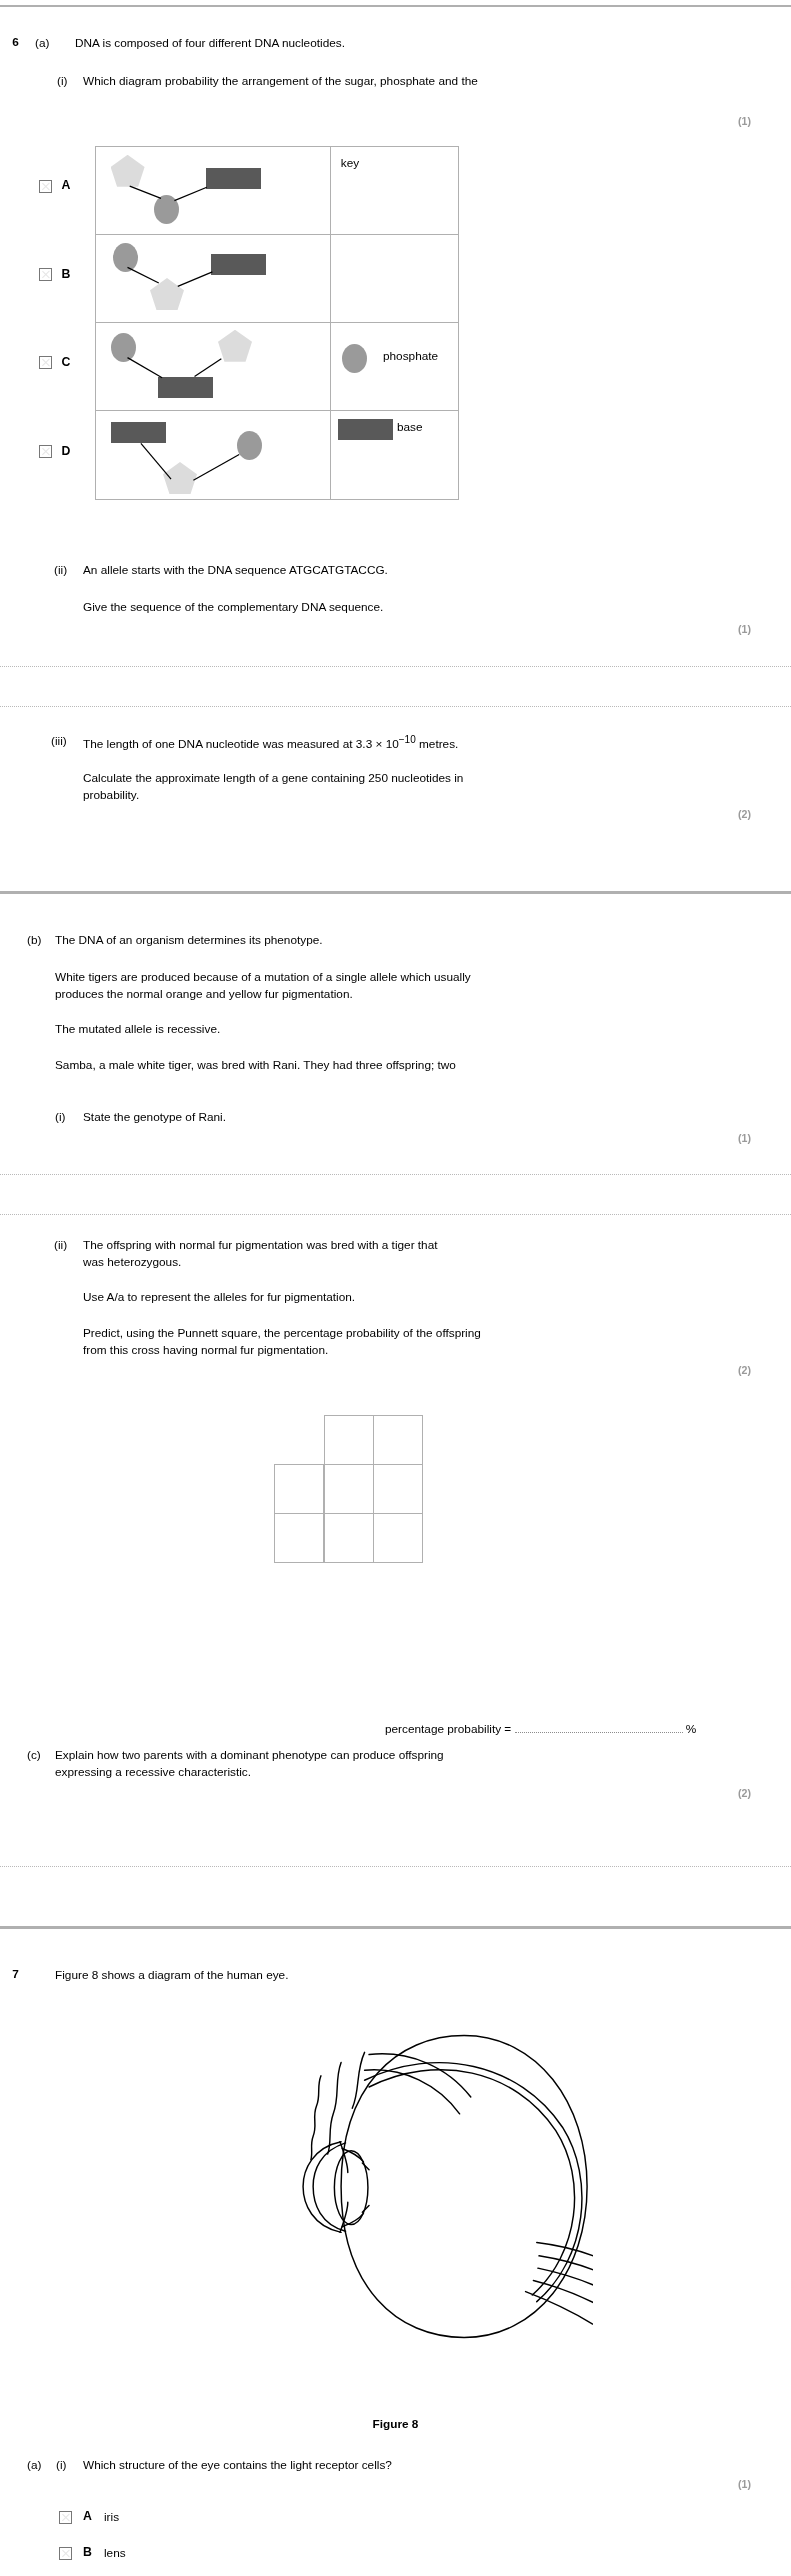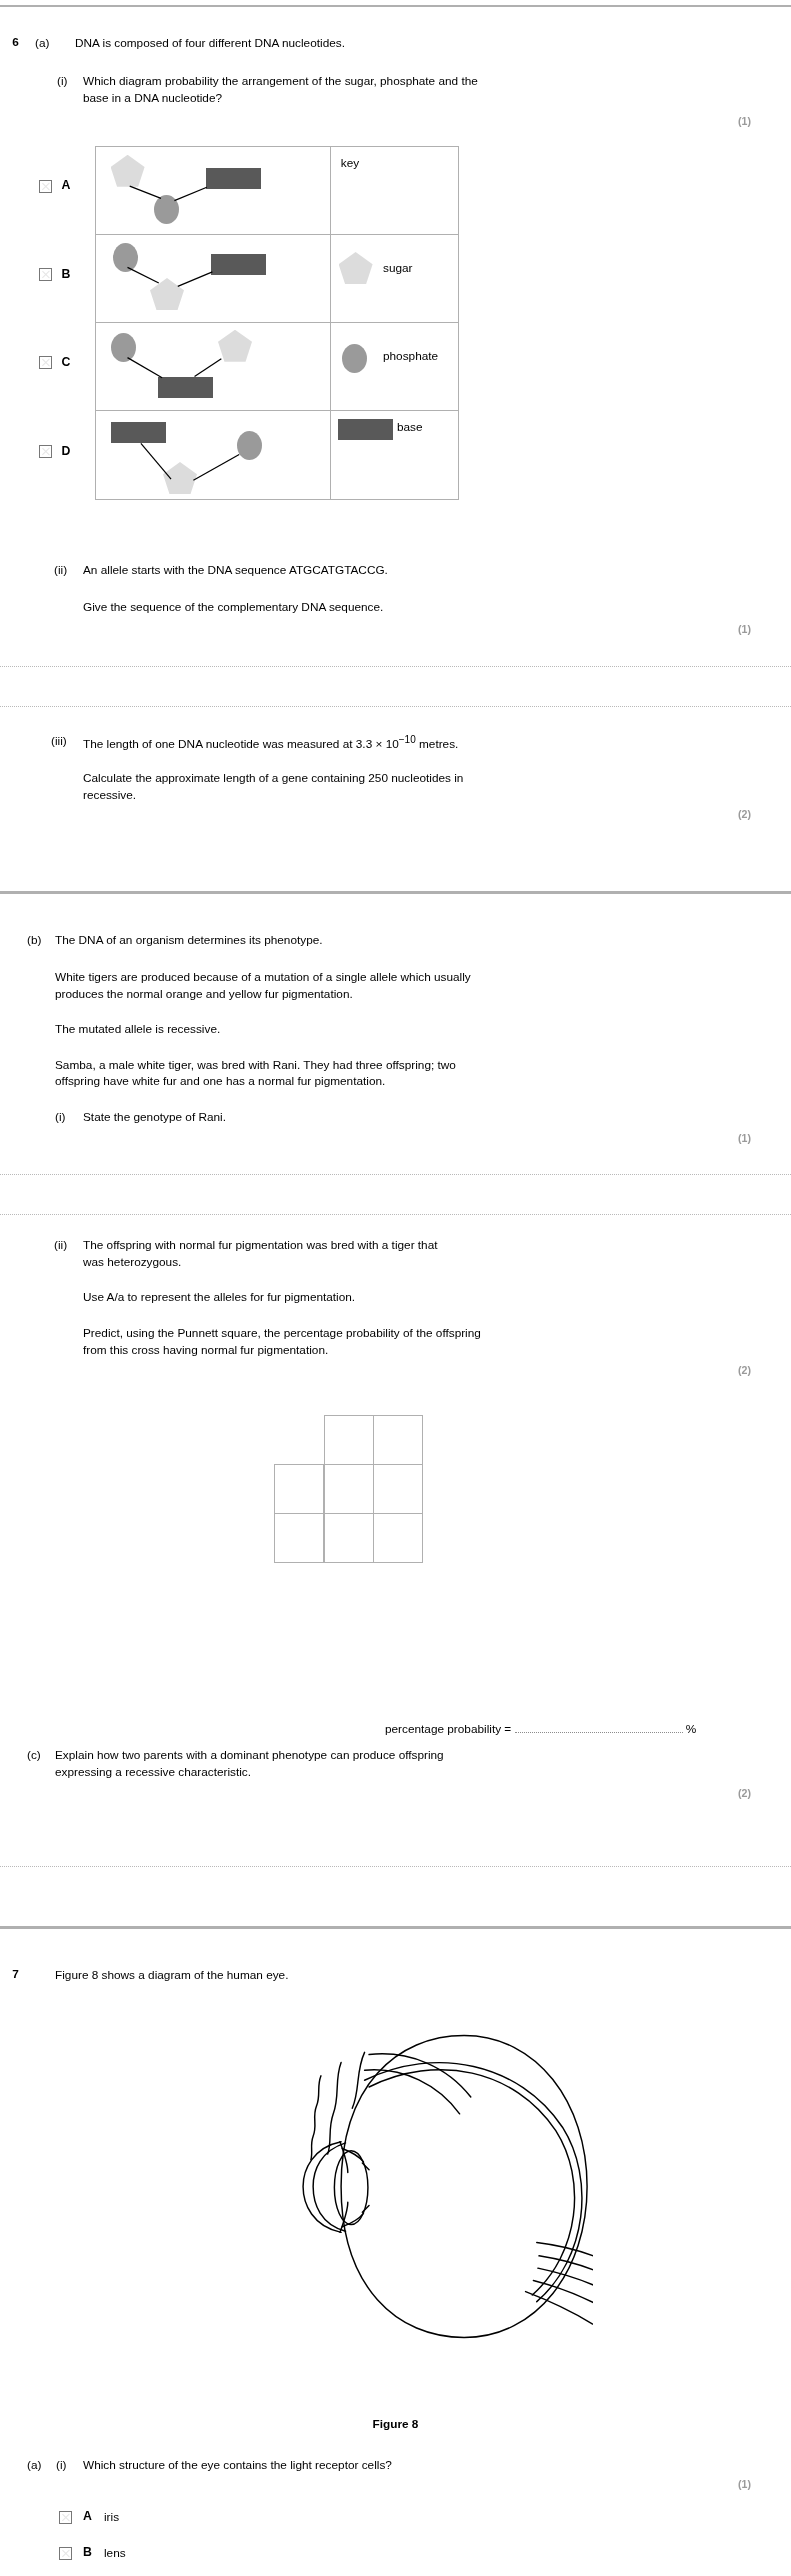--- a/index.html
+++ b/index.html
@@ -87,21 +87,20 @@
   <div class="abs" style="left:0;top:4.5px">
     <div class="rule-thick"></div>
   </div>
 
   <div class="abs qnum" style="left:12.3px;top:35px">6</div>
   <div class="abs txt" style="left:35px;top:35px">(a)</div>
   <div class="abs txt" style="left:75px;top:35px;width:616px">DNA is composed of four different DNA nucleotides.</div>
 
   <div class="abs txt" style="left:57px;top:73px">(i)</div>
   <div class="abs txt" style="left:83px;top:73px;width:616px">Which diagram probability the arrangement of the sugar, phosphate and the</div>
-  <div class="abs txt" style="left:83px;top:90px;width:616px">base in a DNA nucleotide?</div>
   <div class="abs marks" style="left:738px;top:115px">(1)</div>
 
   <div class="mcq-wrap">
 
     <div class="tickbox" style="left:0px;  top:34px"></div>
     <div class="optletter" style="left:22.4px;top:32px">A</div>
 
     <div class="tickbox" style="left:0px;  top:122px"></div>
     <div class="optletter" style="left:22.4px;top:121px">B</div>
 
@@ -131,24 +130,20 @@
       <div class="mcq-row">
         <div class="mcq-left">
           <div class="circ" style="left:17px; top:7.8px"></div>
           <div class="pent" style="left:54px; top:43px"></div>
           <div class="bar" style="left:115px;top:19px"></div>
           <svg class="abs" style="left:0;top:0" width="235" height="86" viewBox="0 0 420 154">
             <line x1="56" y1="58" x2="112" y2="86" stroke="#000" stroke-width="2.2"></line>
             <line x1="146" y1="92" x2="208" y2="66" stroke="#000" stroke-width="2.2"></line>
           </svg>
         </div>
-        <div class="mcq-key">
-          <div class="pent" style="left:5.6px;top:17px"></div>
-          <div class="key-label" style="left:50px;top:26px">sugar</div>
-        </div>
       </div>
 
       <div class="mcq-row">
         <div class="mcq-left">
           <div class="circ" style="left:14.6px; top:10px"></div>
           <div class="pent" style="left:122px;top:6.7px"></div>
           <div class="bar" style="left:62px;top:54px"></div>
           <svg class="abs" style="left:0;top:0" width="235" height="86" viewBox="0 0 420 154">
             <line x1="56" y1="62" x2="118" y2="98" stroke="#000" stroke-width="2.2"></line>
             <line x1="176" y1="96" x2="224" y2="64" stroke="#000" stroke-width="2.2"></line>
@@ -189,37 +184,36 @@
     </div>
   <div class="abs" style="left:0;top:706px">
       <div class="rule-dotted"></div>
     </div>
 
   <div class="abs txt" style="left:51px;top:733px">(iii)</div>
   <div class="abs txt" style="left:83px;top:733px;width:644px">
      <span>The length of one DNA nucleotide was measured at 3.3 </span><span>×</span><span> 10</span><sup style="font-size:10px">−10</sup><span> metres.</span>
   </div>
   <div class="abs txt" style="left:83px;top:770px;width:644px">Calculate the approximate length of a gene containing 250 nucleotides in</div>
-  <div class="abs txt" style="left:83px;top:787px;width:644px">recessive.</div>
+  <div class="abs txt" style="left:83px;top:787px;width:644px">probability.</div>
   <div class="abs marks" style="left:738px;top:808px">(2)</div>
 
   <div class="abs" style="left:0;top:891px">
       <div class="rule-thick"></div>
     </div>
 
   <div class="abs txt" style="left:27px;top:932px">(b)</div>
   <div class="abs txt" style="left:55px;top:932px;width:672px">The DNA of an organism determines its phenotype.</div>
 
   <div class="abs txt" style="left:55px;top:969px;width:672px">White tigers are produced because of a mutation of a single allele which usually</div>
   <div class="abs txt" style="left:55px;top:986px;width:672px">produces the normal orange and yellow fur pigmentation.</div>
 
   <div class="abs txt" style="left:55px;top:1021px;width:672px">The mutated allele is recessive.</div>
 
   <div class="abs txt" style="left:55px;top:1057px;width:672px">Samba, a male white tiger, was bred with Rani.  They had three offspring; two</div>
-  <div class="abs txt" style="left:55px;top:1073px;width:672px">offspring have white fur and one has a normal fur pigmentation.</div>
 
   <div class="abs txt" style="left:55px;top:1109px">(i)</div>
   <div class="abs txt" style="left:83px;top:1109px;width:644px">State the genotype of Rani.</div>
   <div class="abs marks" style="left:738px;top:1132px">(1)</div>
 
   <div class="abs" style="left:0;top:1174px">
       <div class="rule-dotted"></div>
     </div>
   <div class="abs" style="left:0;top:1214px">
       <div class="rule-dotted"></div>

